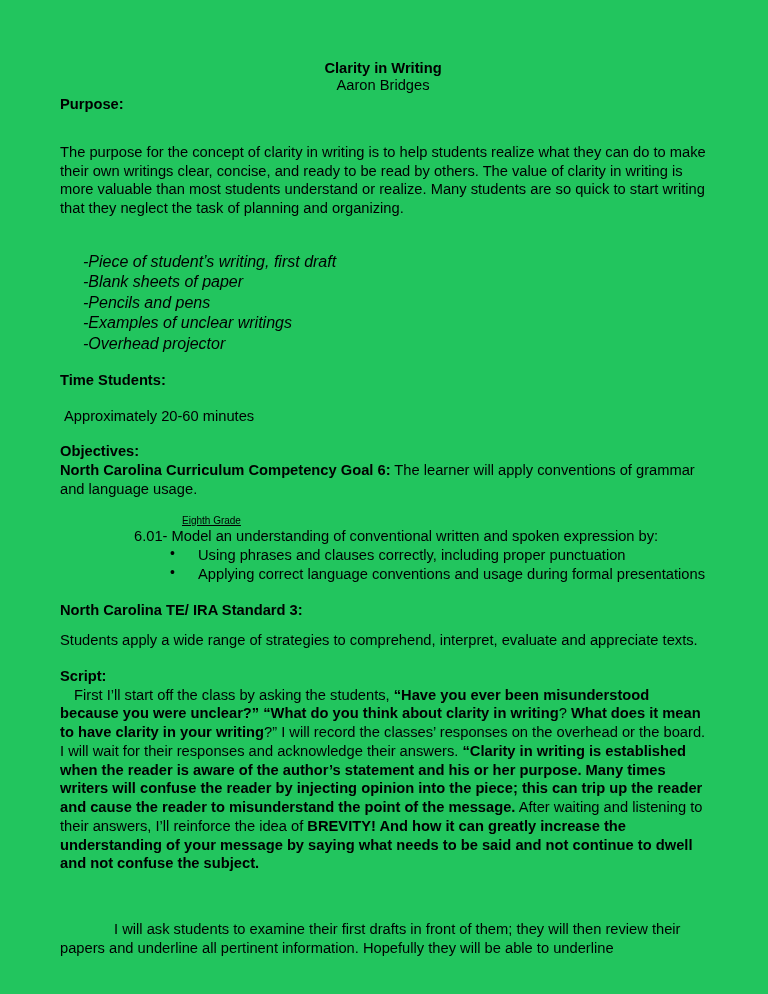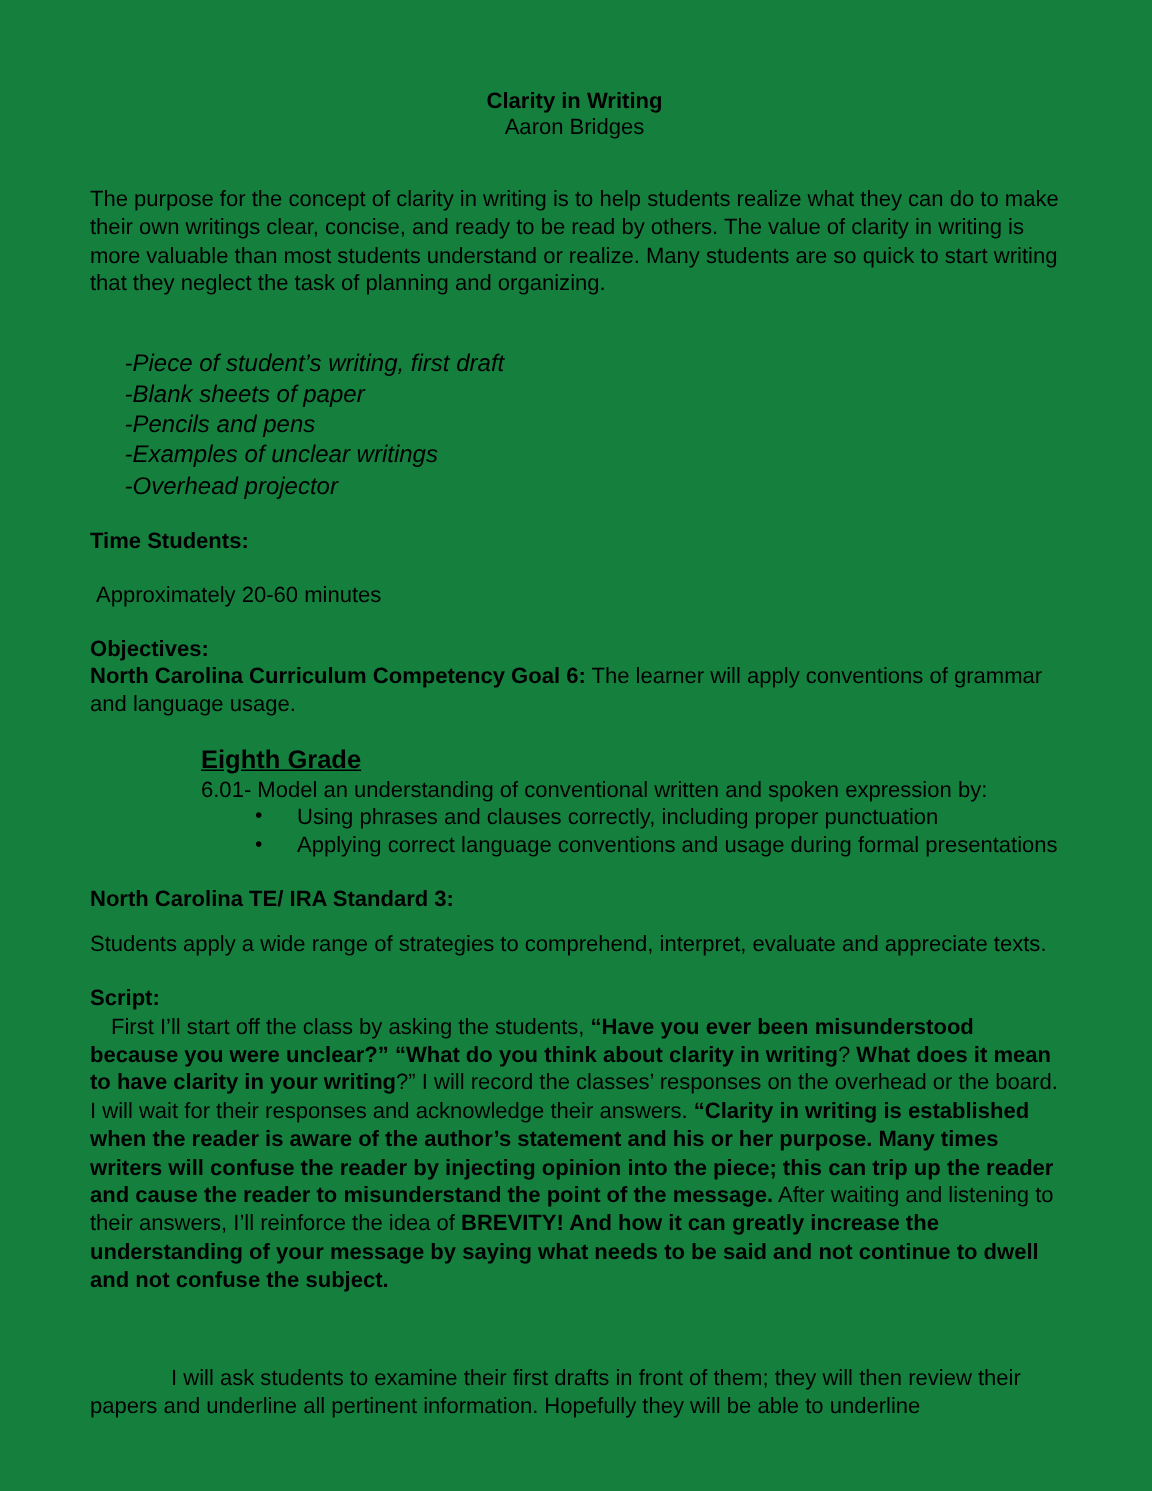--- a/index.html
+++ b/index.html
@@ -11,21 +11,21 @@
     width: 768px;
     height: 994px;
     font-family: "Liberation Sans", sans-serif;
     color: #000000;
     overflow: hidden;
   }
   .page {
     position: relative;
     width: 768px;
     height: 994px;
-    background: #15803d;
+    background: #22c55e;
     box-sizing: border-box;
     padding: 60px 62px 0 60px;
   }
   .doc-body {
     font-size: 14.7px;
     line-height: 1.275;
   }
   .title-block {
     text-align: center;
     margin-bottom: 0;
@@ -68,23 +68,24 @@
     font-style: italic;
   }
   .time-line {
     padding-left: 4px;
     font-size: 14.7px;
   }
   .indent-block {
     padding-left: 74px;
   }
   .grade-head {
-    font-weight: bold;
+    font-weight: normal;
     text-decoration: underline;
-    font-size: 17px;
+    font-size: 10px;
+    margin-left: 48px;
   }
   .goal-line {
     font-size: 14.7px;
     line-height: 1.275;
   }
   .obj-bullets {
     margin: 0;
     padding: 0 0 0 36px;
     list-style: none;
   }
@@ -119,20 +120,21 @@
 <body>
 
 <div class="page">
   <div class="doc-body">
 
     <div class="title-block">
       <div class="doc-title">Clarity in Writing</div>
       <div class="doc-author">Aaron Bridges</div>
     </div>
 
+    <div class="heading">Purpose:</div>
 
     <div class="blank"></div>
 
     <div class="para">The purpose for the concept of clarity in writing is to help students realize what they can do to make their own writings clear, concise, and ready to be read by others.  The value of clarity in writing is more valuable than most students understand or realize.  Many students are so quick to start writing that they neglect the task of planning and organizing.</div>
 
     <div class="blank"></div>
 
 
     <div class="blank"></div>
 

